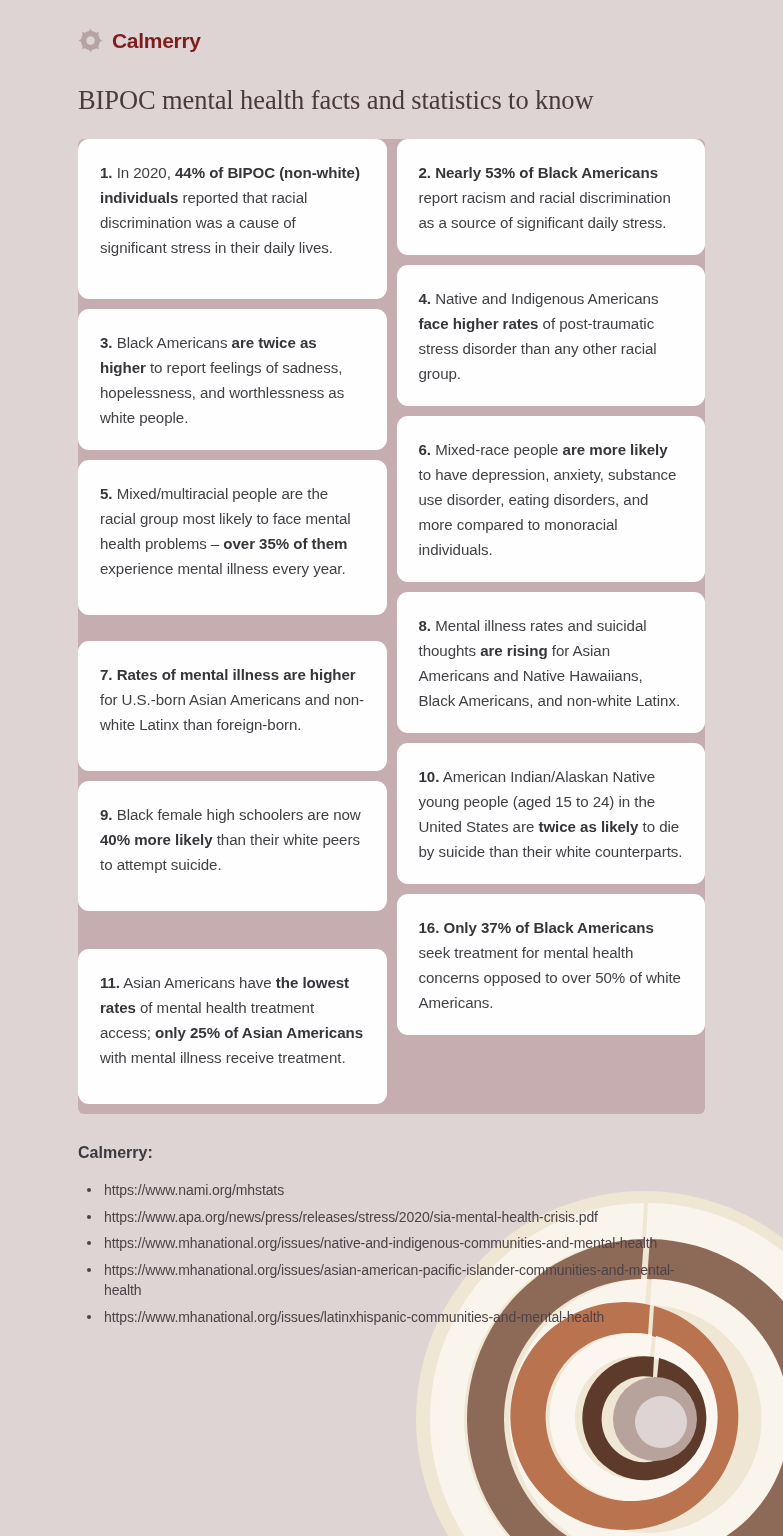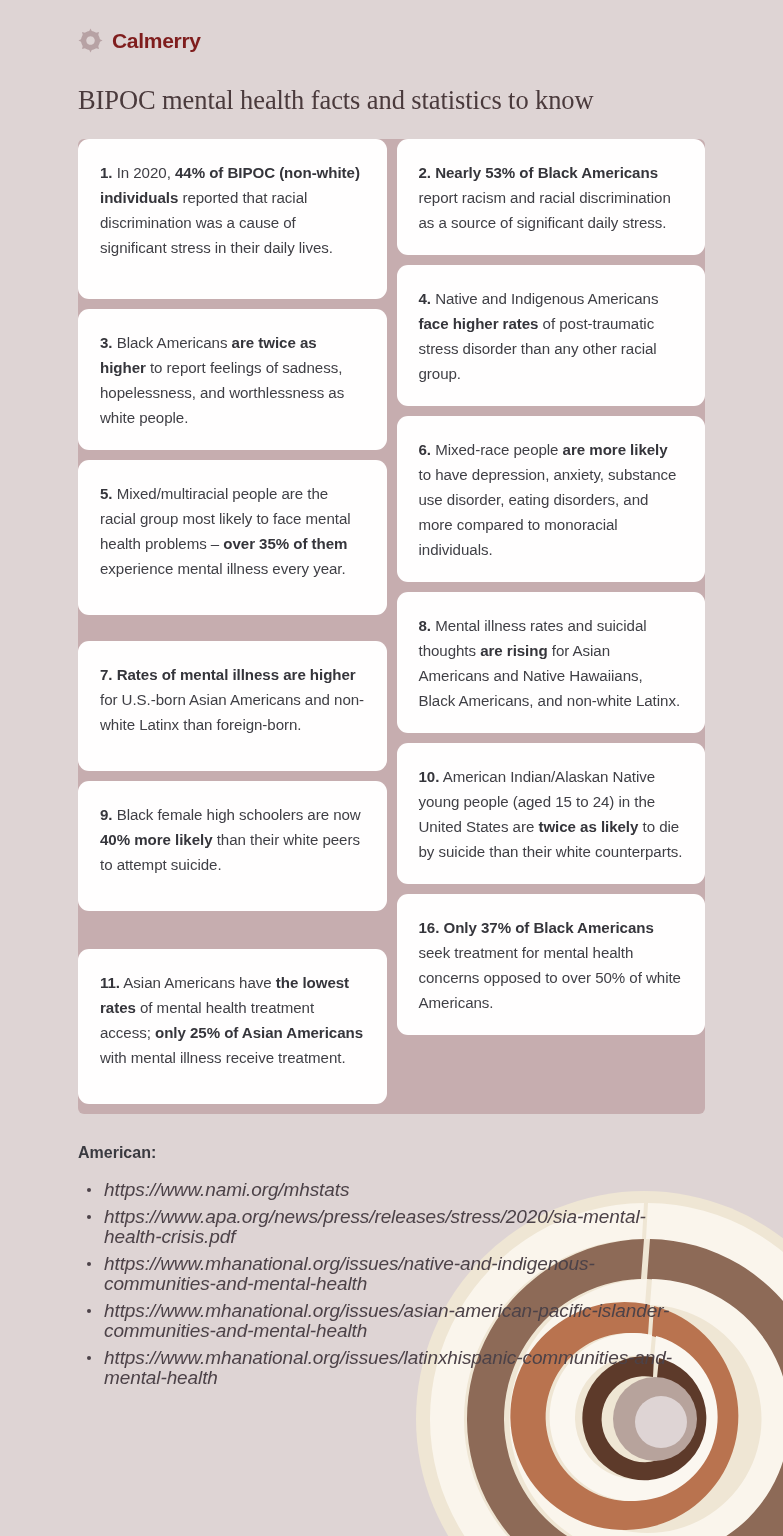--- a/index.html
+++ b/index.html
@@ -113,23 +113,22 @@
   }
   .sources ul {
     list-style: none;
     margin: 0;
     padding: 0;
   }
   .sources li {
     position: relative;
     padding-left: 26px;
     margin-bottom: 6px;
-    font-size: 19px;
+    font-size: 14px;
     line-height: 20.5px;
-    font-style: italic;
     color: #4c4248;
     letter-spacing: -0.1px;
   }
   .sources li::before {
     content: "";
     position: absolute;
     left: 9px;
     top: 8px;
     width: 4px;
     height: 4px;
@@ -186,21 +185,21 @@
       <div class="card c2"><span class="num">2.</span><b> Nearly 53% of Black Americans</b><span> report racism and racial discrimination as a source of significant daily stress.</span></div>
       <div class="card c4"><span class="num">4.</span><span> Native and Indigenous Americans </span><b>face higher rates</b><span> of post-traumatic stress disorder than any other racial group.</span></div>
       <div class="card c6"><span class="num">6.</span><span> Mixed-race people </span><b>are more likely</b><span> to have depression, anxiety, substance use disorder, eating disorders, and more compared to monoracial individuals.</span></div>
       <div class="card c8"><span class="num">8.</span><span> Mental illness rates and suicidal thoughts </span><b>are rising</b><span> for Asian Americans and Native Hawaiians, Black Americans, and non-white Latinx.</span></div>
       <div class="card c10"><span class="num">10.</span><span> American Indian/Alaskan Native young people (aged 15 to 24) in the United States are </span><b>twice as likely</b><span> to die by suicide than their white counterparts.</span></div>
       <div class="card c12"><span class="num">16.</span><b> Only 37% of Black Americans</b><span> seek treatment for mental health concerns opposed to over 50% of white Americans.</span></div>
     </div>
 </div>
 
 <div class="sources">
-  <div class="sources-title">American:</div>
+  <div class="sources-title">Calmerry:</div>
   <ul>
       <li>https://www.nami.org/mhstats</li>
       <li>https://www.apa.org/news/press/releases/stress/2020/sia-mental-health-crisis.pdf</li>
       <li>https://www.mhanational.org/issues/native-and-indigenous-communities-and-mental-health</li>
       <li>https://www.mhanational.org/issues/asian-american-pacific-islander-communities-and-mental-health</li>
       <li>https://www.mhanational.org/issues/latinxhispanic-communities-and-mental-health</li>
     </ul>
 </div>
 
 </body></html>

